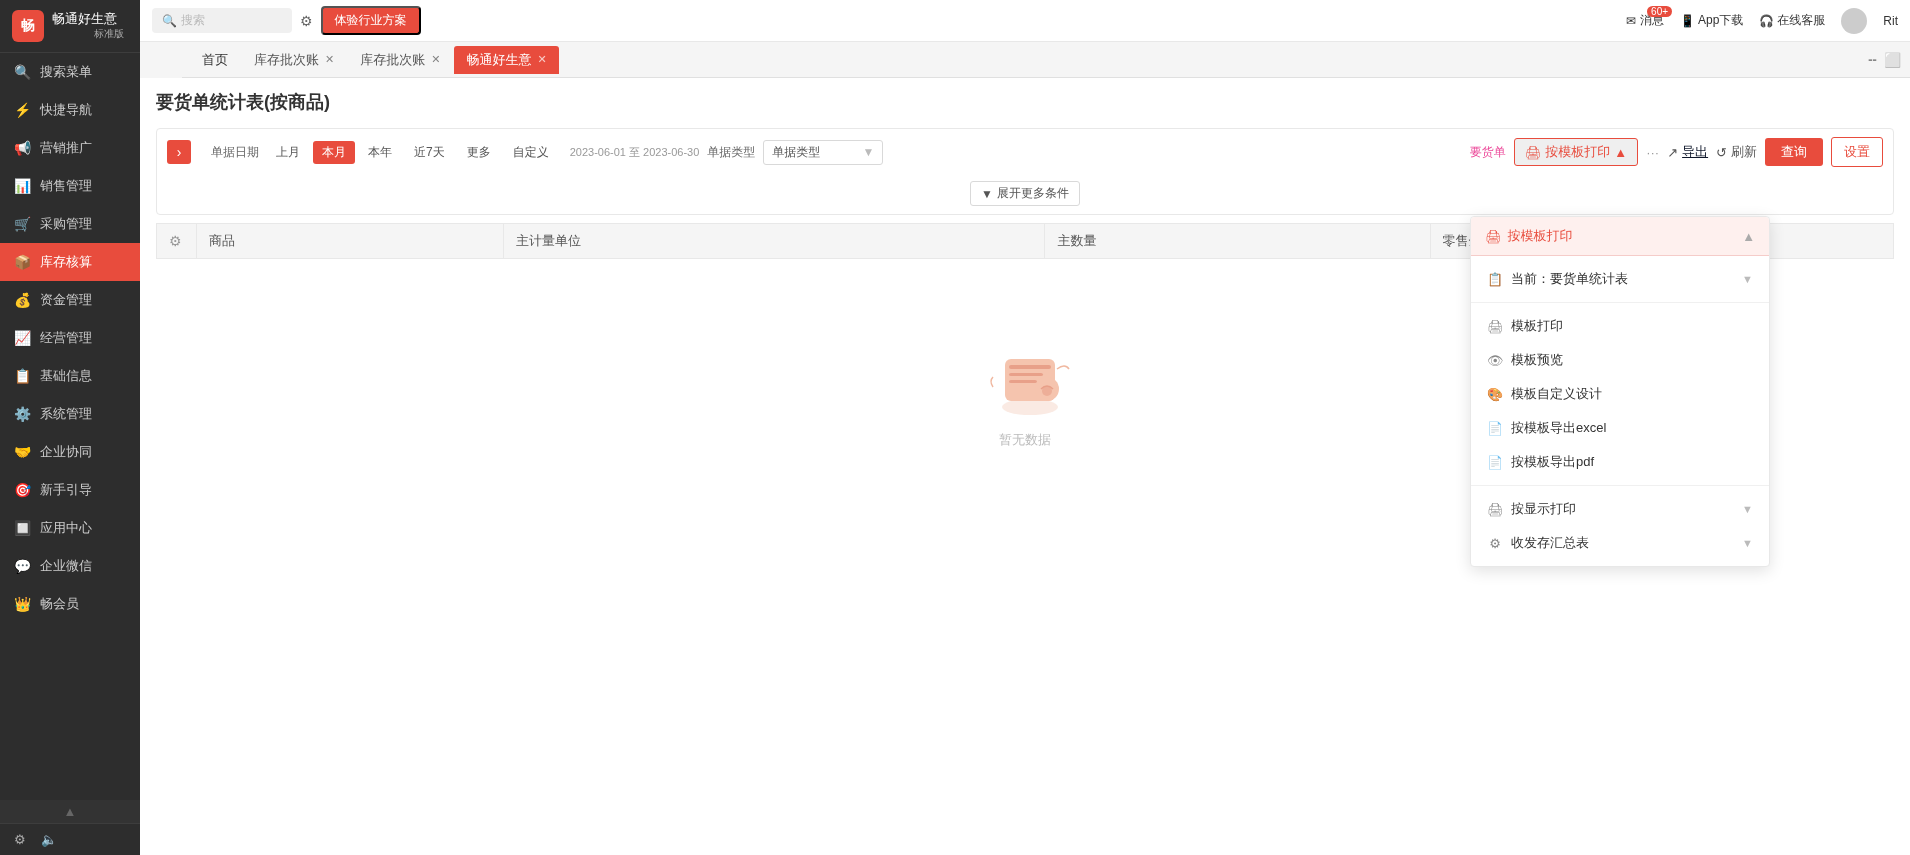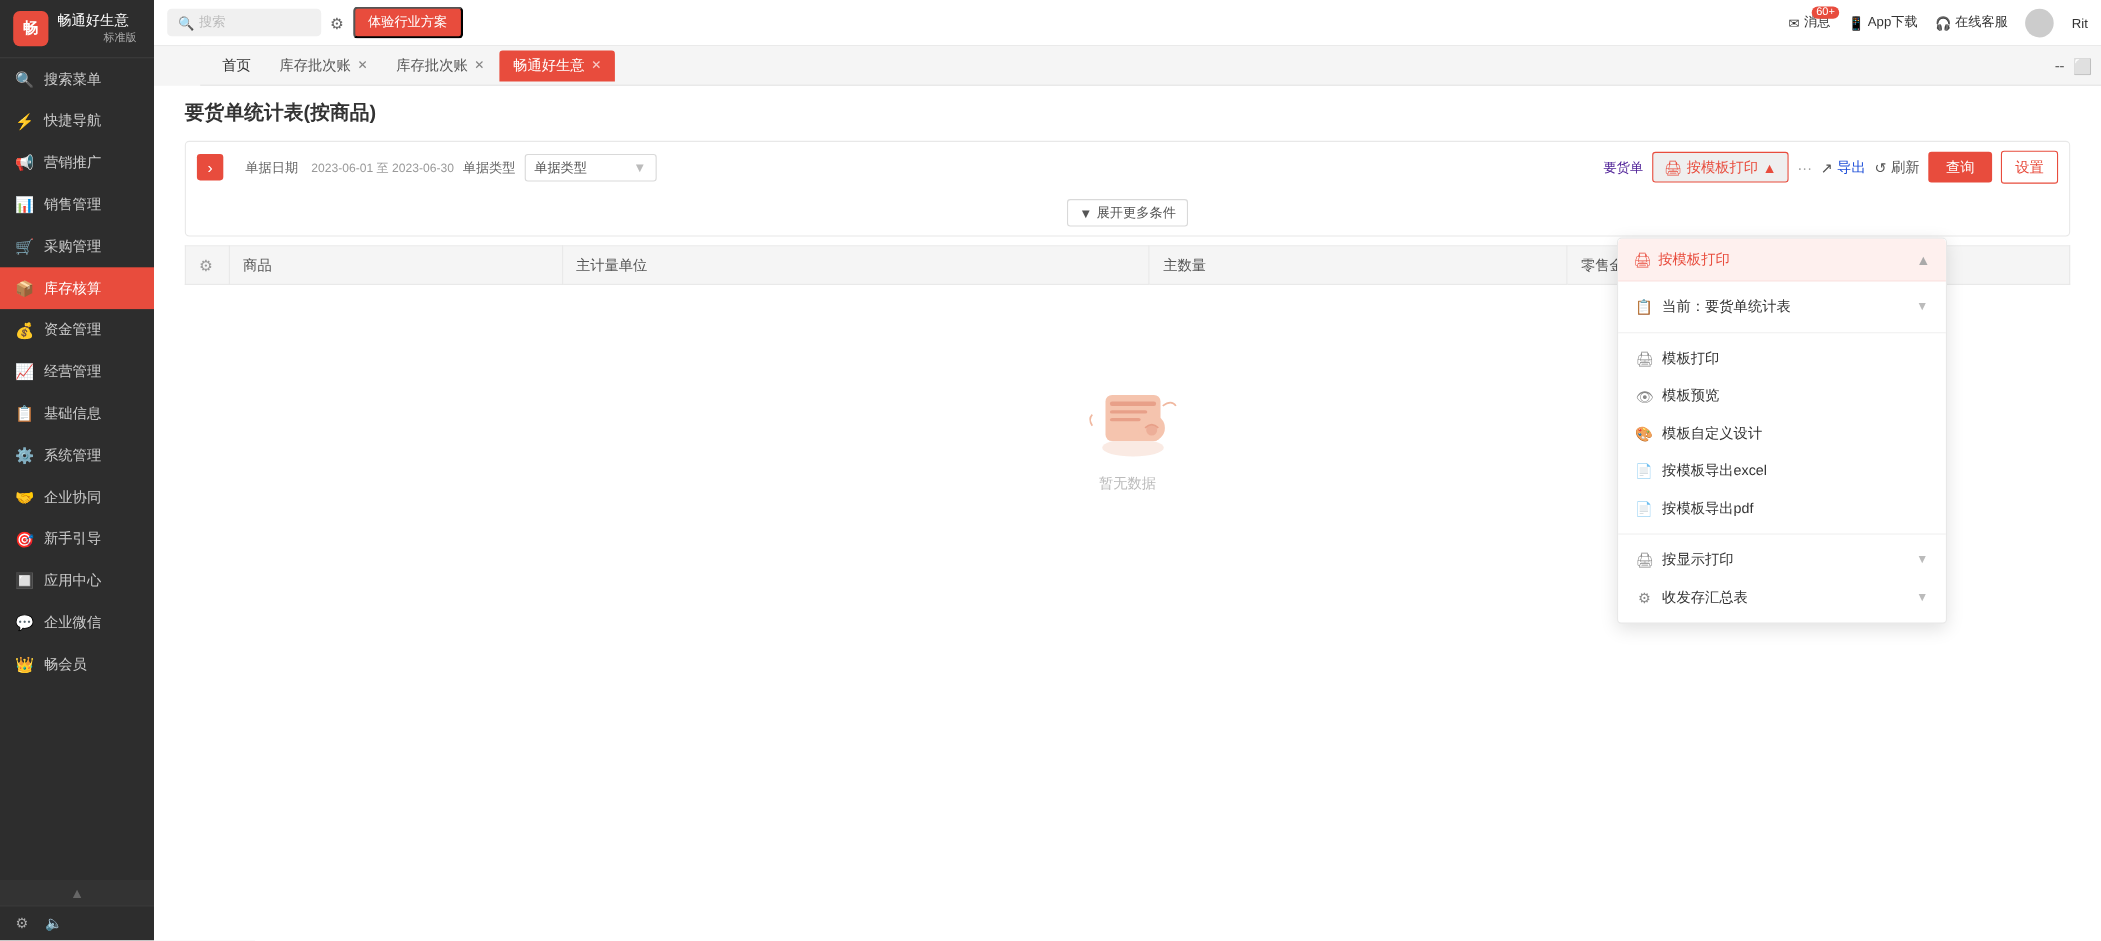--- a/index.html
+++ b/index.html
@@ -114,21 +114,21 @@
     }
     .tab.active {
       background: #e84c3d;
       color: white;
     }
     .tab-close { font-size: 11px; color: inherit; opacity: 0.7; }
     .tab-home { color: #333; }
 
     
     .page { flex: 1; overflow: auto; background: white; position: relative; }
-    .page-inner { padding: 12px 28px; }
+    .page-inner { padding: 12px 16px; }
     .page-title { font-size: 18px; font-weight: 600; color: #333; margin-bottom: 14px; }
 
     
     .filter-bar {
       background: #fff;
       border: 1px solid #e8e8e8;
       border-radius: 4px;
       padding: 8px 10px;
       margin-bottom: 8px;
     }
@@ -165,21 +165,21 @@
       padding: 8px 12px; font-size: 13px; font-weight: 500; color: #555;
       text-align: left;
     }
     .data-table td { border: 1px solid #e8e8e8; padding: 8px 12px; font-size: 13px; color: #333; }
     .settings-icon { color: #999; font-size: 14px; cursor: pointer; }
     .btn-print {
       display: flex; align-items: center; gap: 4px;
       color: #e84c3d; font-size: 13px; cursor: pointer;
       border: 1px solid #e84c3d; border-radius: 3px; padding: 4px 10px;
     }
-    .btn-export { display: flex; align-items: center; gap: 4px; color: #1d4ed8; font-size: 13px; cursor: pointer; }
+    .btn-export { display: flex; align-items: center; gap: 4px; color: #0f172a; font-size: 13px; cursor: pointer; text-decoration: underline; }
     .btn-refresh { display: flex; align-items: center; gap: 4px; color: #555; font-size: 13px; cursor: pointer; }
     .btn-query {
       background: #e84c3d; color: white; border-radius: 3px;
       padding: 5px 16px; font-size: 13px; cursor: pointer; border: none;
     }
     .btn-settings {
       border: 1px solid #e84c3d; color: #e84c3d; border-radius: 3px;
       padding: 5px 12px; font-size: 13px; cursor: pointer; background: white;
     }
 
@@ -365,31 +365,39 @@
     <div class="page-inner">
       <h2 class="page-title">要货单统计表(按商品)</h2>
 
       <div class="filter-bar">
         <div class="filter-row">
 
           <div style="width:24px;height:24px;background:#e84c3d;border-radius:3px;display:flex;align-items:center;justify-content:center;cursor:pointer;">
             <span style="color:white;font-size:14px;">›</span>
           </div>
           <span class="filter-label">单据日期</span>
+          <div class="filter-date-group">
+            <div class="date-btn">上月</div>
+            <div class="date-btn active">本月</div>
+            <div class="date-btn">本年</div>
+            <div class="date-btn">近7天</div>
+            <div class="date-btn">更多</div>
+            <div class="date-btn">自定义</div>
+          </div>
           <span class="date-range">2023-06-01 至 2023-06-30</span>
 
           <span class="filter-type-label">单据类型</span>
           <div class="filter-select">
             <span>单据类型</span>
             <span style="margin-left:auto;color:#bbb;">▼</span>
           </div>
 
           <div style="margin-left:auto;display:flex;gap:8px;align-items:center;">
 
-            <span style="color:#4c1d95;font-size:12px;">要货单</span>
+            <span style="color:#ec4899;font-size:12px;">要货单</span>
             <div style="display:flex;align-items:center;gap:4px;">
               <button class="btn-print">
                 <span>🖨</span>
                 <span>按模板打印</span>
                 <span>▲</span>
               </button>
             </div>
             <span style="color:#999;cursor:pointer;">···</span>
             <div style="display:flex;align-items:center;gap:4px;">
               <span style="color:#555;">↗</span>

